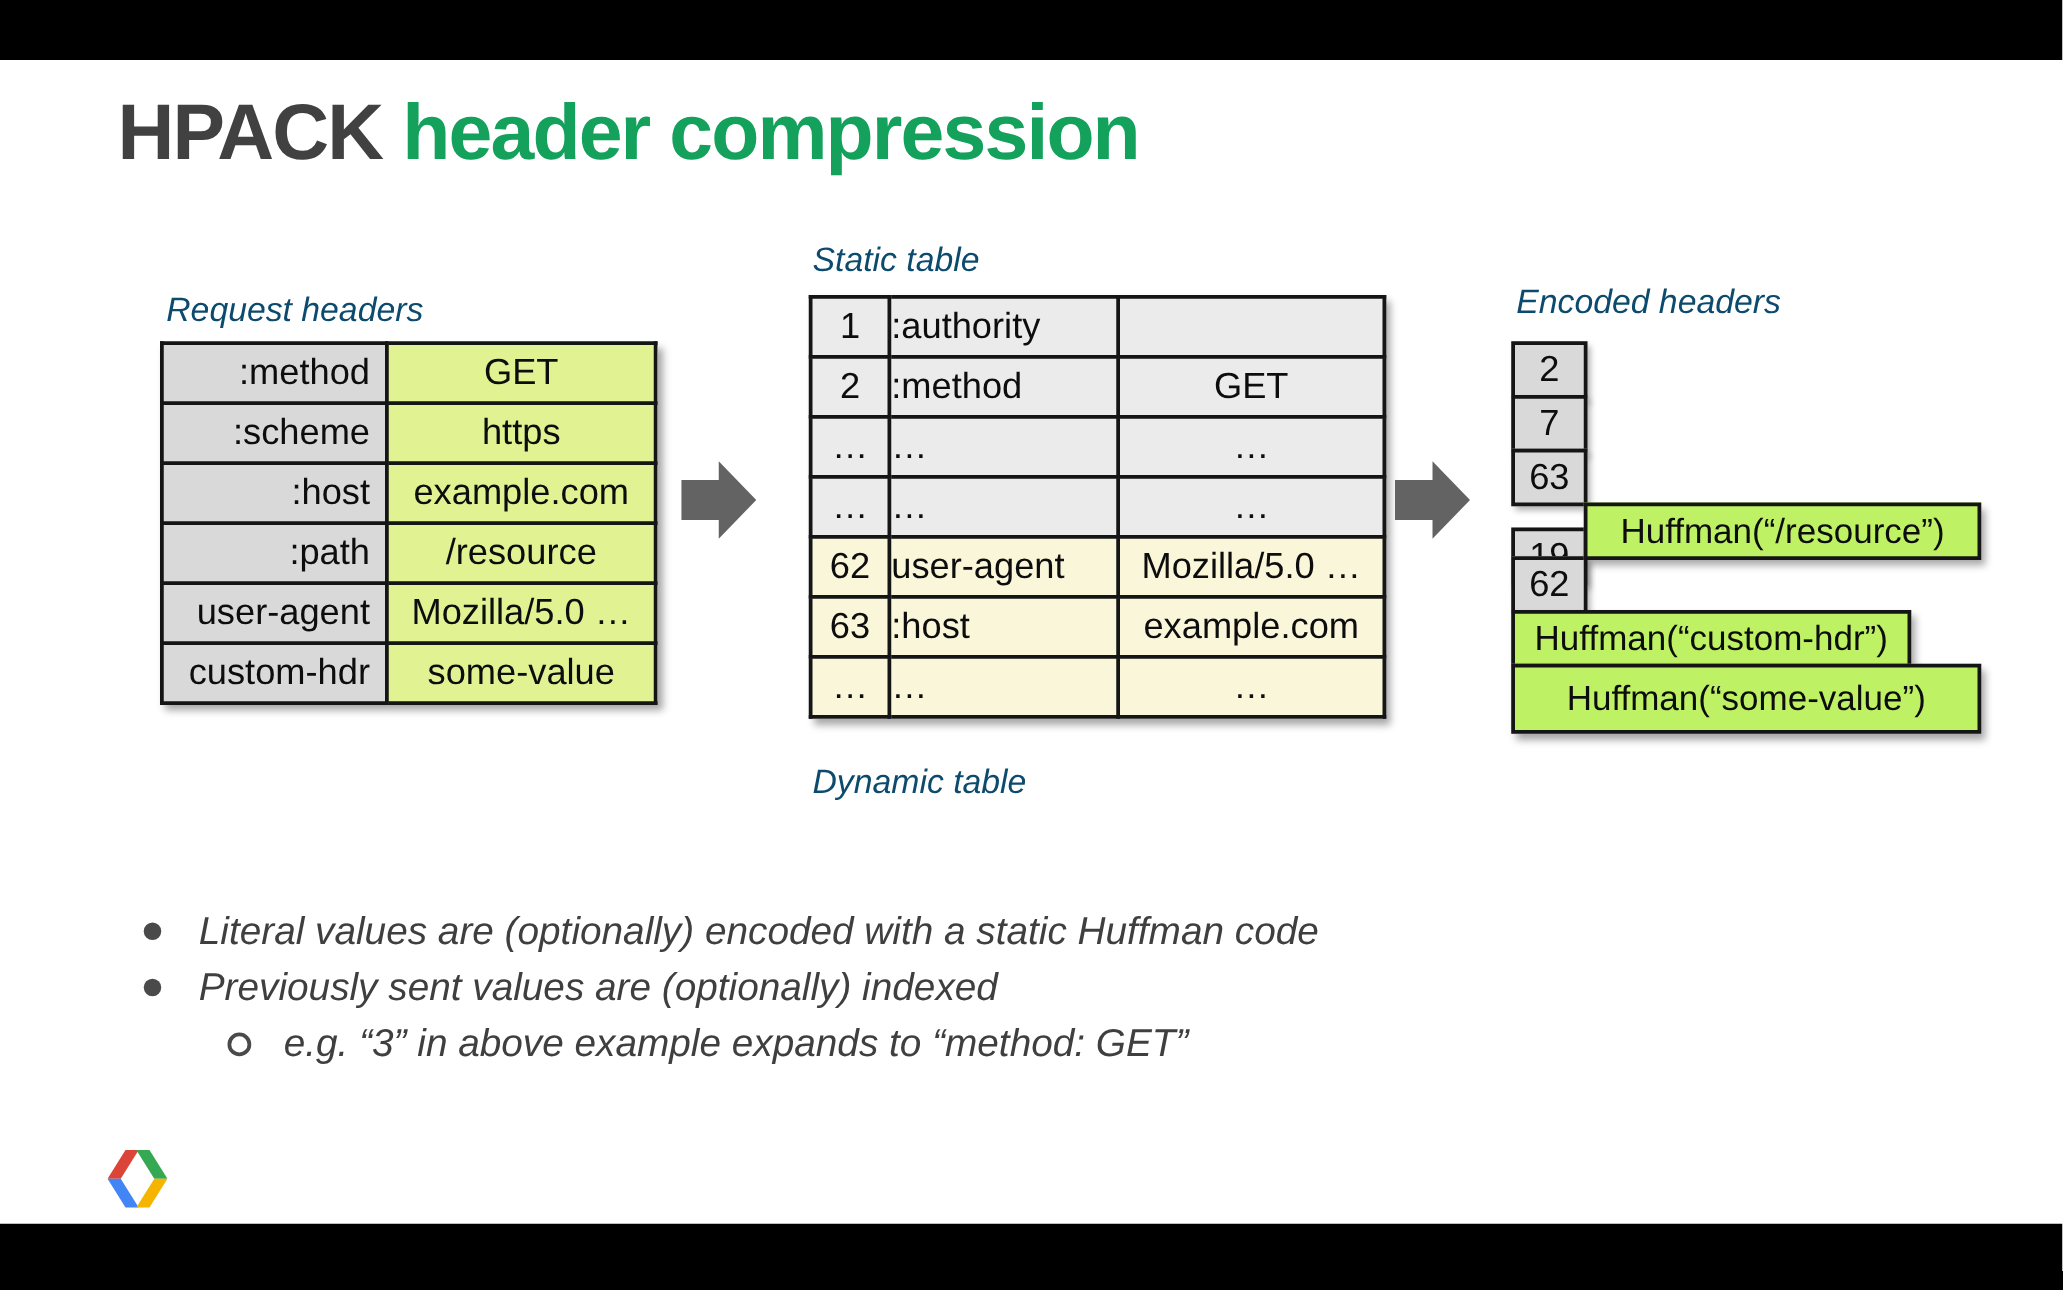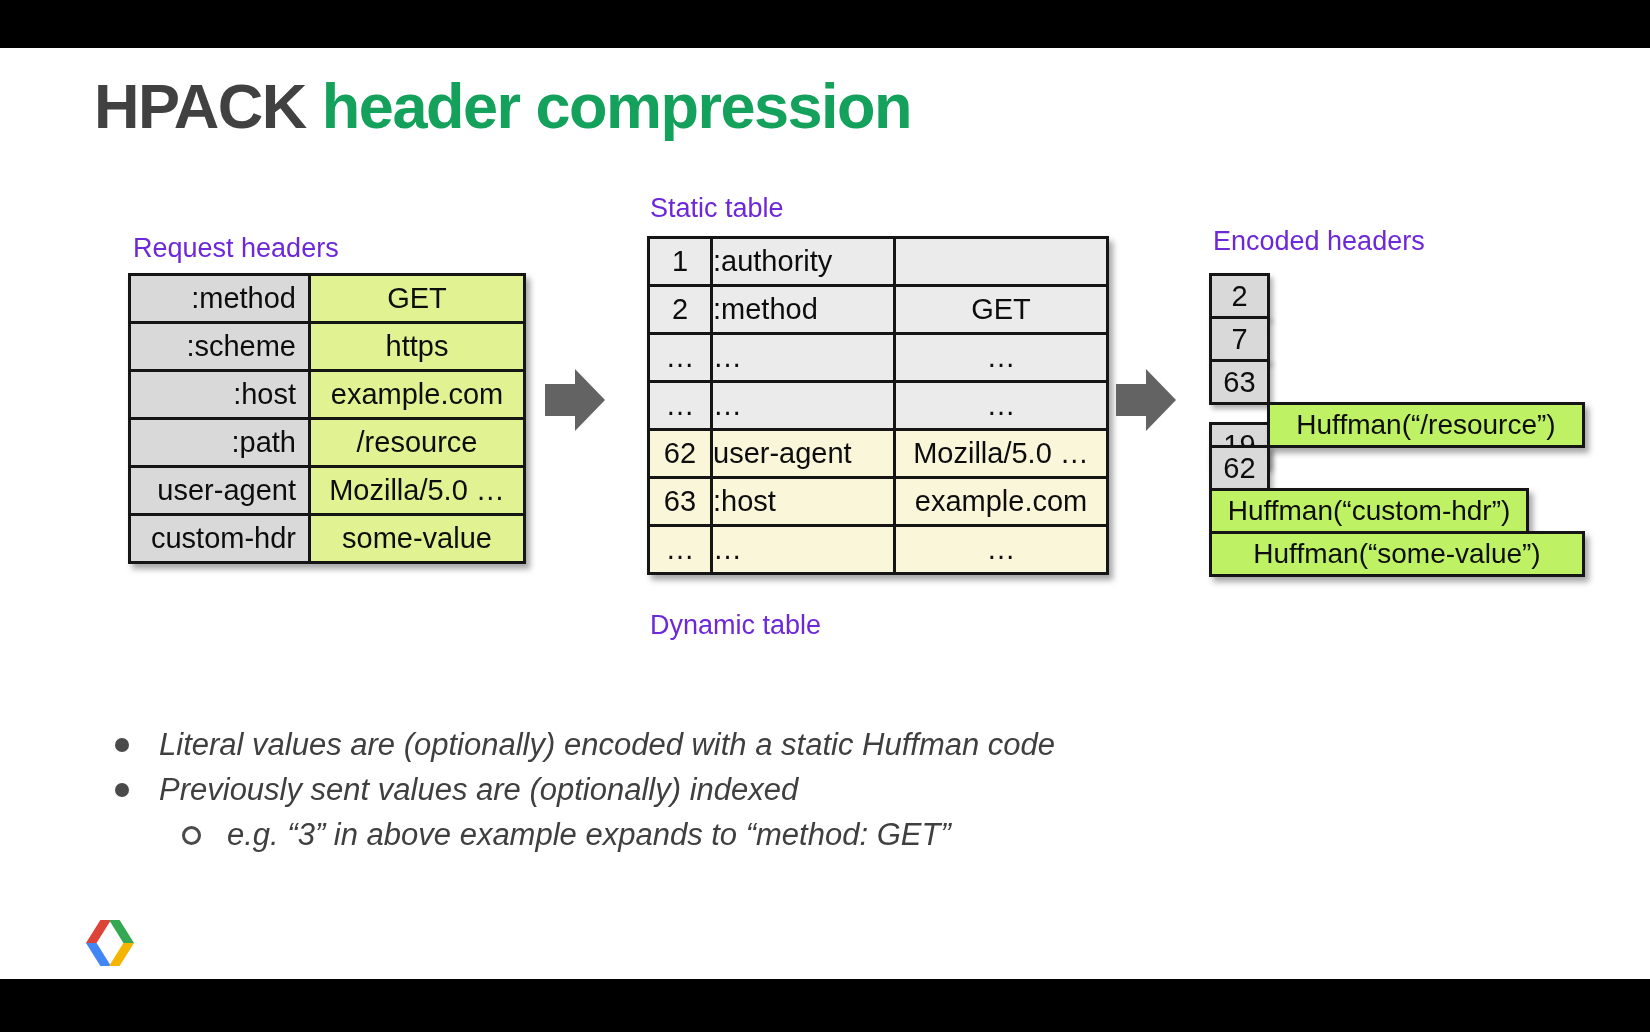--- a/index.html
+++ b/index.html
@@ -7,21 +7,21 @@
          font-family:"Liberation Sans", sans-serif;color:#1a1a1a;padding-left:32px;}
   .bar{position:absolute;left:0;width:1650px;background:#000;}
   .bar-top{top:0;height:48px;}
   .bar-bottom{top:979px;height:53px;}
 
   .title{position:absolute;left:94px;top:72px;font-size:63px;font-weight:bold;
          letter-spacing:-1.5px;white-space:nowrap;line-height:1.1;}
   .t-dark{color:#414141;}
   .t-green{color:#13a15c;}
 
-  .diagram-label{position:absolute;font-size:27px;color:#6d28d9;white-space:nowrap;}
+  .diagram-label{position:absolute;font-style:italic;font-size:27px;color:#0c4a6e;white-space:nowrap;}
 
   table.tbl{position:absolute;border-collapse:collapse;box-shadow:4px 5px 6px rgba(0,0,0,0.35);}
   table.tbl td{border:3px solid #151515;height:45px;font-size:29px;color:#0d0d0d;padding:0;}
 
   
   .req-tbl{left:128px;top:273px;}
   .req-tbl td.k{width:165px;background:#d9d9d9;text-align:right;padding-right:12px;}
   .req-tbl td.v{width:212px;background:#e1f292;text-align:center;}
 
   
@@ -153,21 +153,21 @@
   <div class="diagram-label" style="left:1213px;top:226px;">Encoded headers</div>
 
   <div class="enc-cell" style="top:273px;">2</div>
   <div class="enc-cell" style="top:316px;">7</div>
   <div class="enc-cell" style="top:359px;">63</div>
   <div class="enc-cell" style="top:422px;">19</div>
   <div class="enc-cell" style="top:445px;">62</div>
 
   <div class="enc-box" style="left:1267px;top:402px;width:318px;height:46px;">Huffman(“/resource”)</div>
   <div class="enc-box" style="left:1209px;top:488px;width:320px;height:46px;">Huffman(“custom-hdr”)</div>
-  <div class="enc-box" style="left:1209px;top:531px;width:376px;height:46px;">Huffman(“some-value”)</div>
+  <div class="enc-box" style="left:1209px;top:531px;width:376px;height:56px;">Huffman(“some-value”)</div>
 
   <div class="bullet-line" style="left:115px;top:726px;">
     <span class="dot"></span>
     <span>Literal values are (optionally) encoded with a static Huffman code</span>
   </div>
   <div class="bullet-line" style="left:115px;top:771px;text-align:right;">
     <span class="dot"></span>
     <span>Previously sent values are (optionally) indexed</span>
   </div>
   <div class="bullet-line" style="left:182px;top:816px;">

